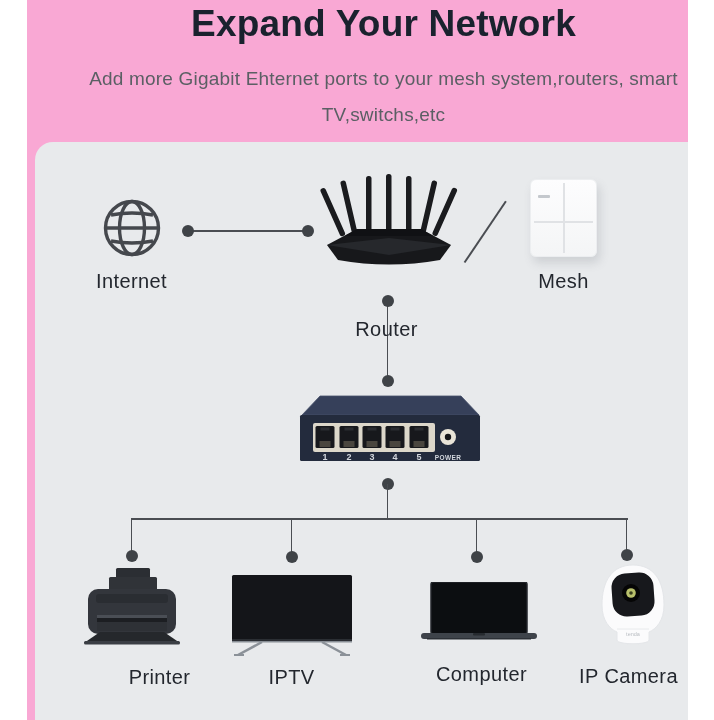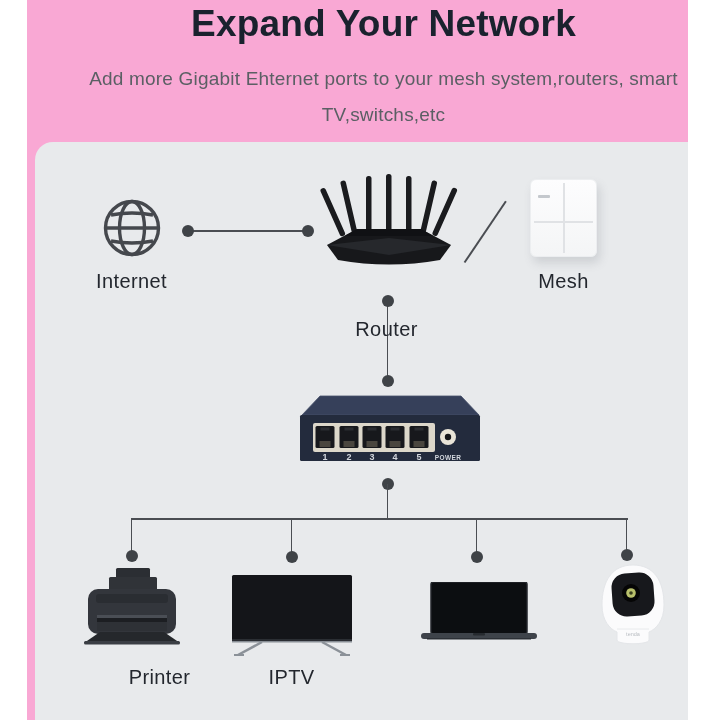--- a/index.html
+++ b/index.html
@@ -201,26 +201,28 @@
   <div class="nlabel" style="left:265px; top:666px;">IPTV</div>
 
   <div class="dev" style="left:394px; top:582px;">
     <svg width="116" height="60" viewBox="0 0 116 60">
       <rect x="10" y="0" width="96" height="52" rx="2.5" fill="#0c0e11" stroke="#23262b" stroke-width="1.5"></rect>
       <rect x="0" y="51" width="116" height="6" rx="3" fill="#3e434a"></rect>
       <rect x="52" y="51" width="12" height="2.5" rx="1" fill="#262a2f"></rect>
       <rect x="6" y="56" width="104" height="1.5" fill="#2c3036"></rect>
     </svg>
   </div>
+  <div class="nlabel" style="left:455px; top:663px;">Computer</div>
 
   <div class="dev" style="left:566px; top:563px;">
     <svg width="80" height="88" viewBox="0 0 80 88">
       <path d="M40,2 C61,2 71,18 71,42 C71,58 63,66 56,69 L56,77 C56,82 24,82 24,77 L24,69 C17,66 9,58 9,42 C9,18 19,2 40,2 Z" fill="#fbfbfc" stroke="#e4e6e9" stroke-width="1"></path>
       <rect x="19" y="10" width="42" height="43" rx="14" fill="#17181c" transform="rotate(-4 40 31)"></rect>
       <circle cx="38" cy="30" r="9" fill="#050505"></circle>
       <circle cx="38" cy="30" r="4.8" fill="#b8c06b"></circle>
       <circle cx="38" cy="30" r="1.8" fill="#3a3f1e"></circle>
       <line x1="24" y1="66" x2="56" y2="66" stroke="#e8eaec" stroke-width="1"></line>
       <text x="40" y="73" font-family="Liberation Sans, sans-serif" font-size="5.5" fill="#b9bdc2" text-anchor="middle">tenda</text>
     </svg>
   </div>
+  <div class="nlabel" style="left:602px; top:665px;">IP Camera</div>
 
 </div>
 
 </body></html>

